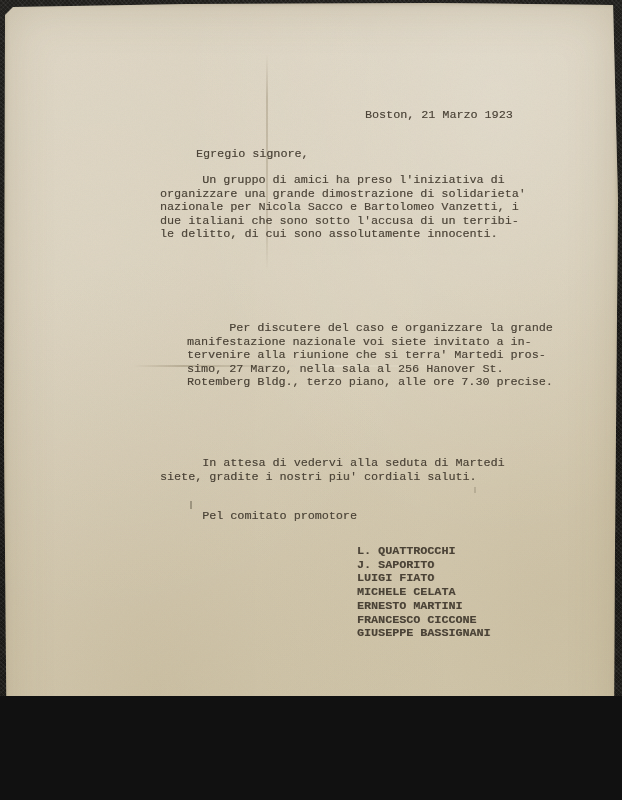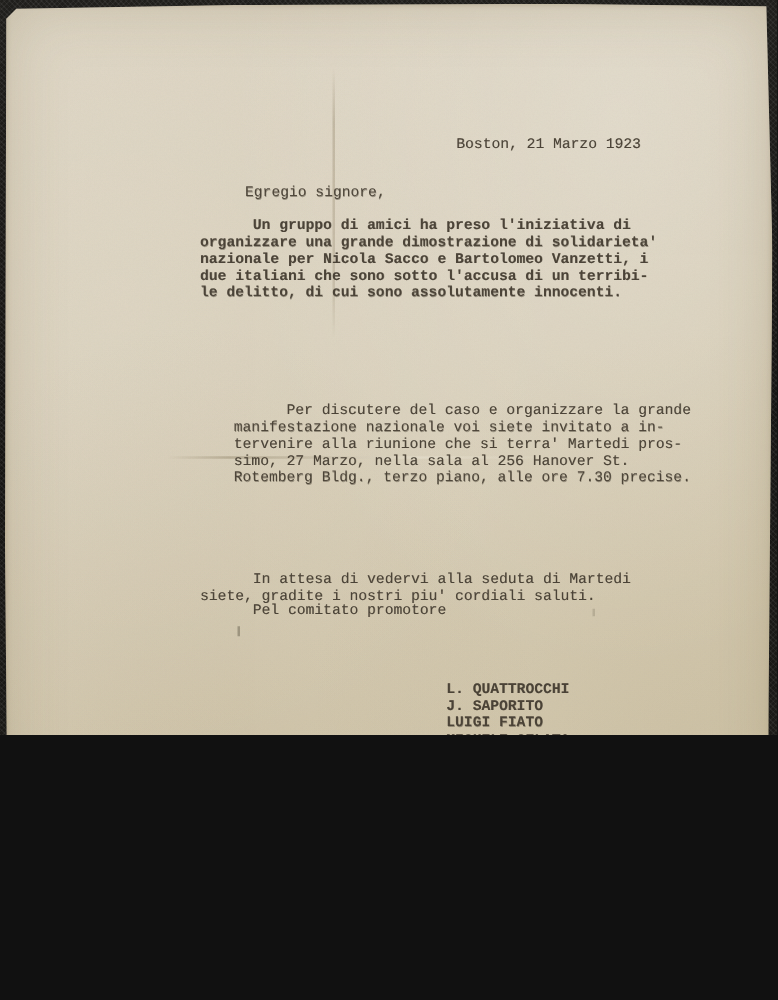--- a/index.html
+++ b/index.html
@@ -3,21 +3,21 @@
 <meta charset="utf-8">
 <style>
   html, body {
     margin: 0;
     padding: 0;
     background: #111;
   }
   .page {
     position: relative;
     width: 622px;
-    height: 588px;
+    height: 696px;
     overflow: hidden;
     font-family: "Liberation Mono", "DejaVu Sans Mono", monospace;
   }
   
   .mat {
     position: absolute;
     inset: 0;
     background:
       repeating-linear-gradient(45deg, rgba(255,255,255,0.05) 0 1px, transparent 1px 3px),
       repeating-linear-gradient(-45deg, rgba(255,255,255,0.04) 0 1px, transparent 1px 3px),
@@ -84,26 +84,26 @@
     position: absolute;
     white-space: pre;
     font-size: 11.7px;
     line-height: 13.5px;
     letter-spacing: 0.02px;
     color: rgba(66,59,48,0.90);
     text-shadow: 0.3px 0.3px 0.5px rgba(72,64,52,0.45);
   }
   .dateline   { left: 365px; top: 109px; }
   .salutation { left: 160px; top: 148px; margin-left: 36px; }
-  .para-1     { left: 160px; top: 174px; font-weight: bold; }
+  .para-1     { left: 160px; top: 174px; }
   .para-2     { left: 160px; top: 255px; }
   .para-3     { left: 160px; top: 322px; margin-left: 27px; }
   .para-4     { left: 160px; top: 403px; }
   .para-5     { left: 160px; top: 457px; }
-  .closing    { left: 160px; top: 482px; }
+  .closing    { left: 160px; top: 510px; }
   .signatures { left: 357px; top: 545px; line-height: 13.7px; font-weight: bold; }
 </style>
 </head>
 <body>
 
 <div class="page">
 
   <div class="mat"></div>
 
   <div class="paper">

